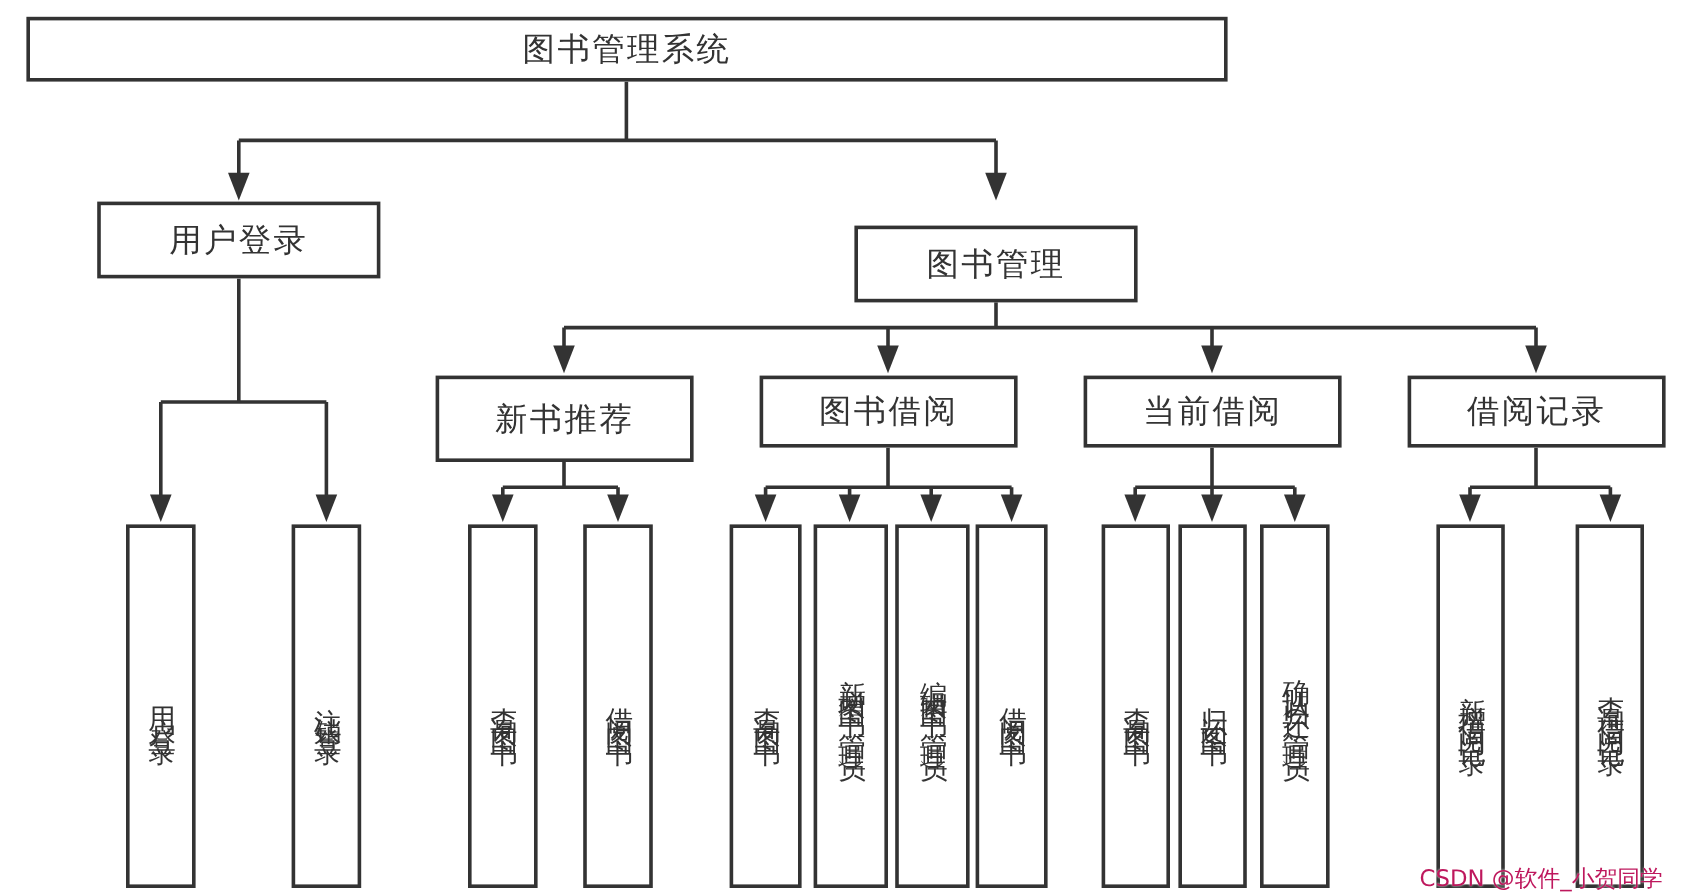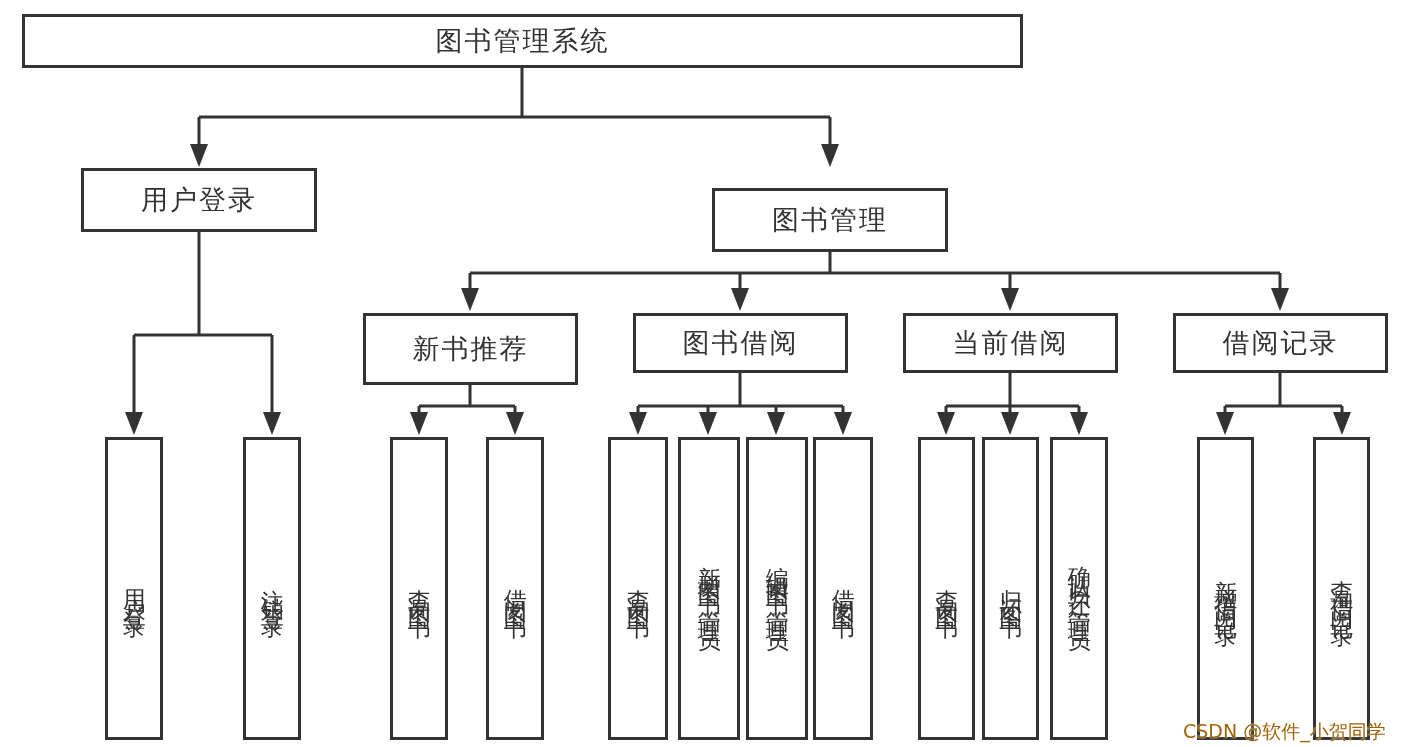--- a/index.html
+++ b/index.html
@@ -69,21 +69,21 @@
   .l-current-1       { left: 918px;  width: 57px; }
   .l-current-2       { left: 982px;  width: 57px; }
   .l-current-3       { left: 1050px; width: 58px; }
   .l-records-1       { left: 1197px; width: 57px; }
   .l-records-2       { left: 1313px; width: 57px; }
   .watermark {
     position: absolute;
     left: 1183px;
     top: 719px;
     font-size: 19px;
-    color: #a16207;
+    color: #be185d;
     white-space: nowrap;
     text-shadow: 0 0 2px #ffffff;
   }
 </style>
 </head>
 <body>
 
 <div class="canvas">
 
   <svg class="connectors" viewBox="0 0 1405 747" xmlns="http://www.w3.org/2000/svg">

